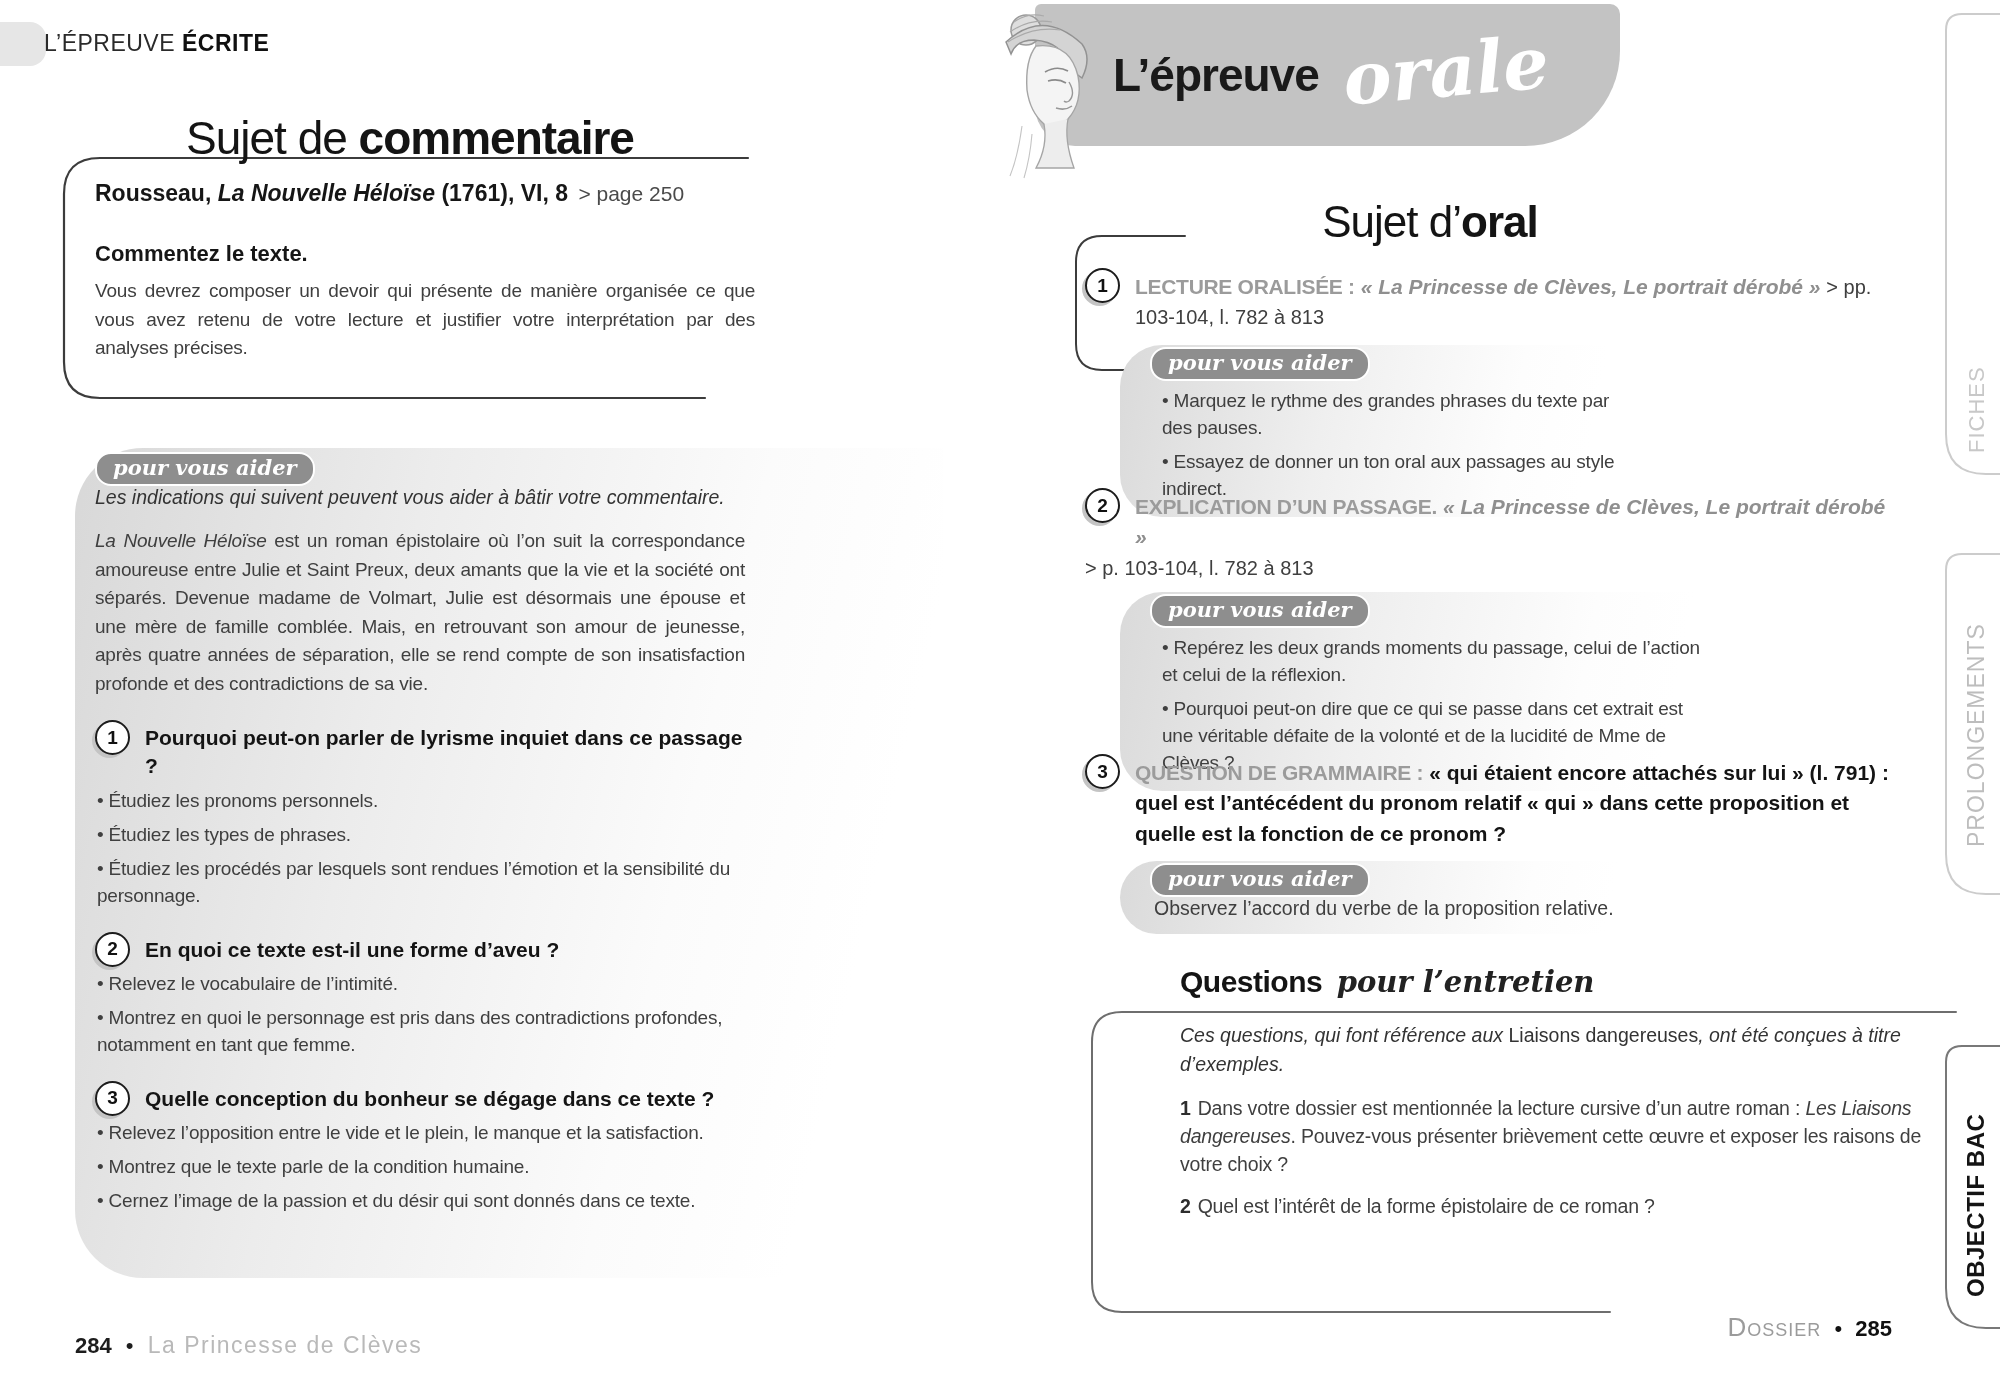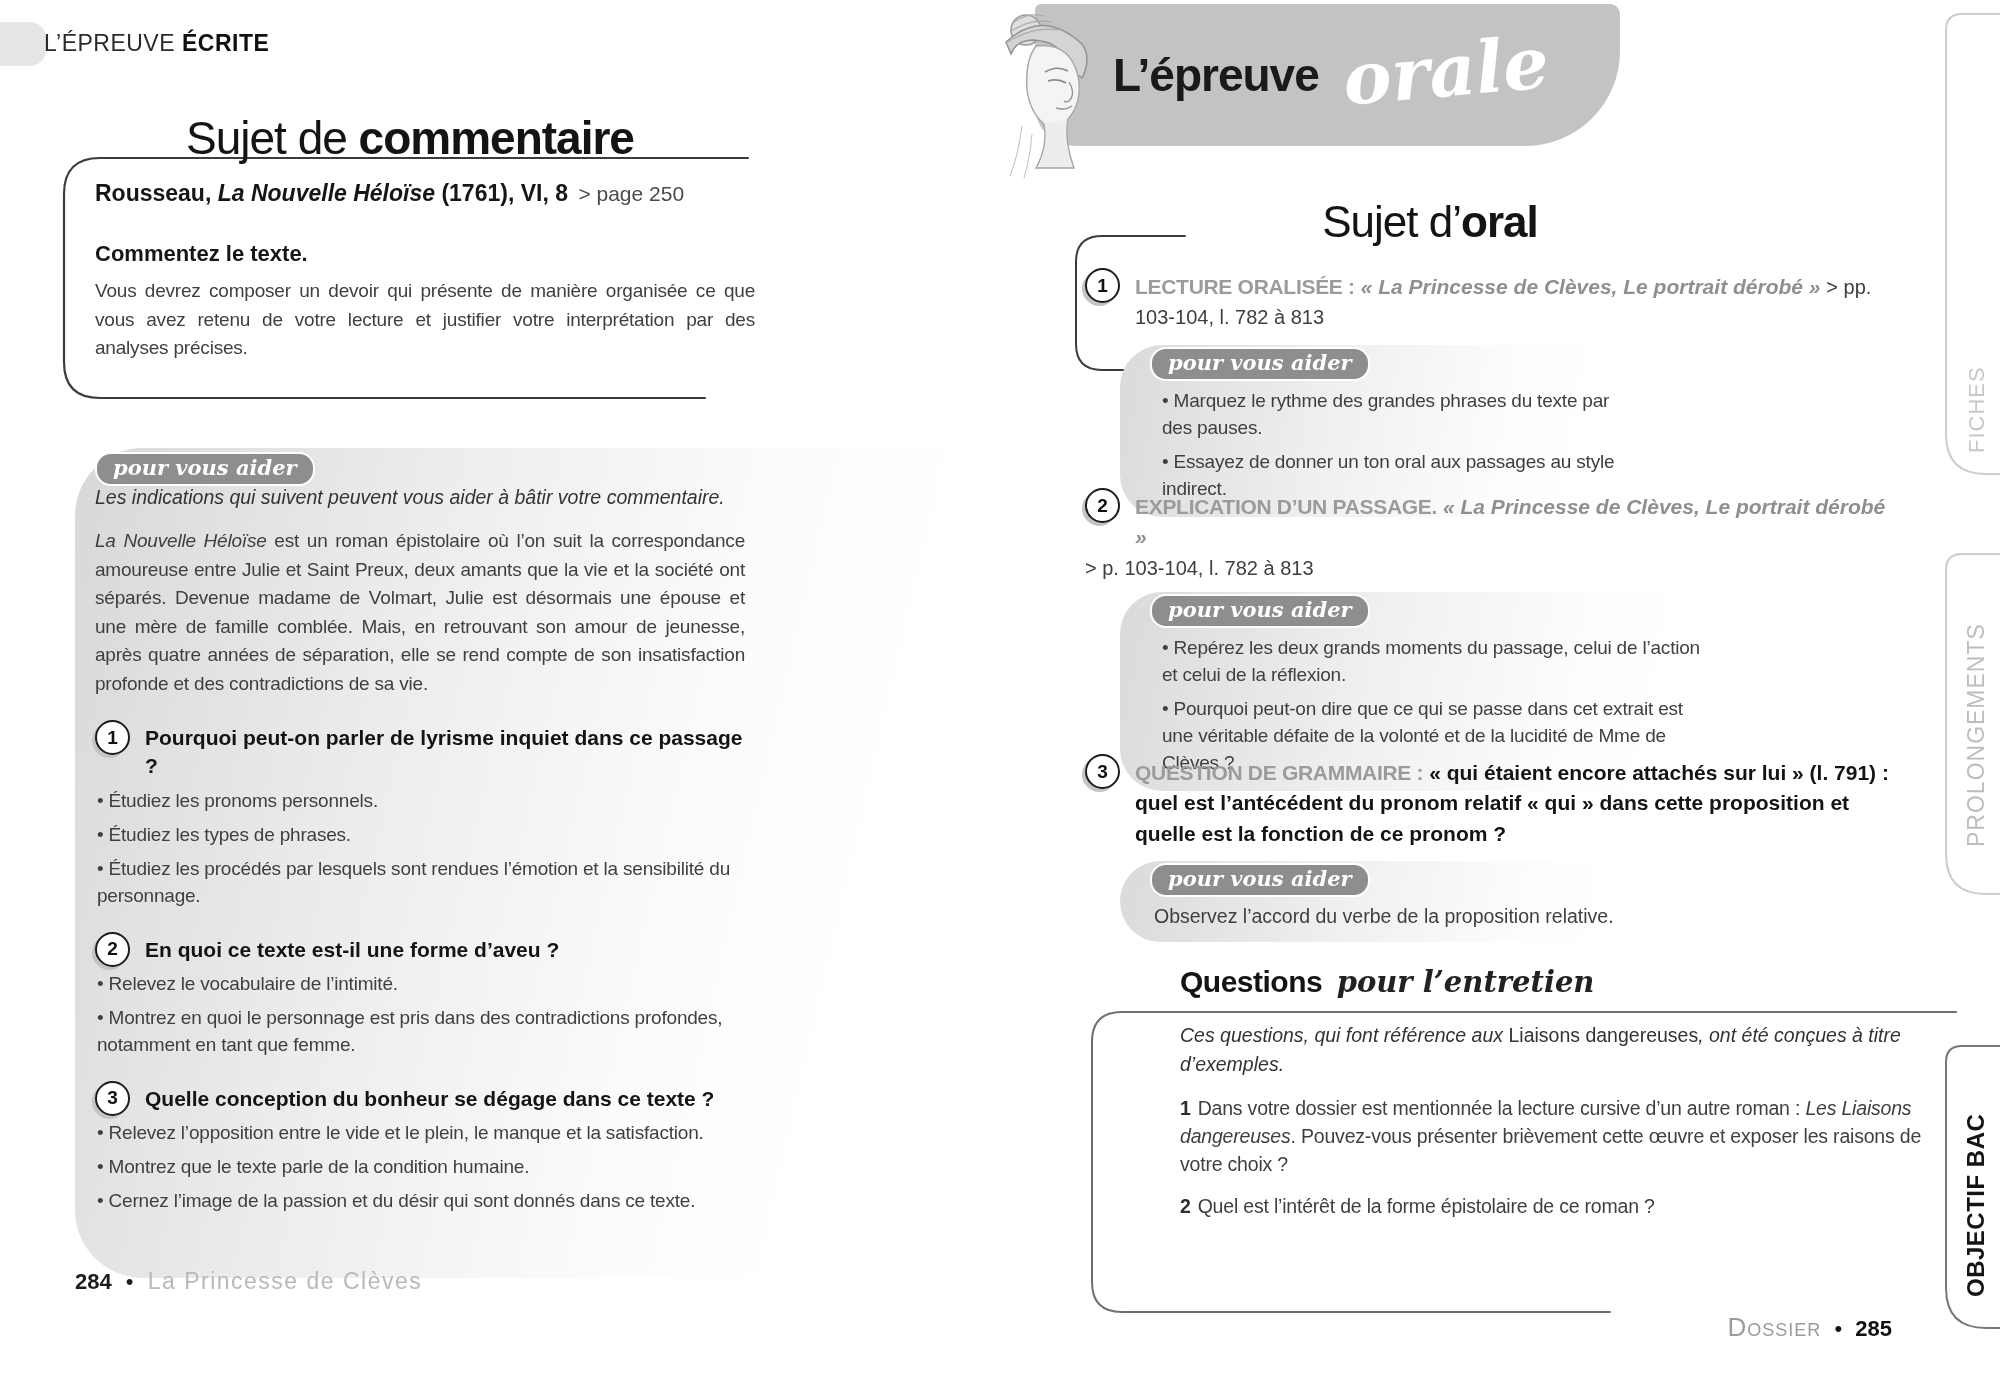--- a/index.html
+++ b/index.html
@@ -45,21 +45,21 @@
   .q-block{margin-top:26px;position:relative;}
   .q-head{position:relative;padding-left:50px;font-size:21px;font-weight:700;color:#141414;line-height:1.35;}
   .qnum{position:absolute;left:0;top:-4px;width:31px;height:31px;border:2.5px solid #1c1c1c;
         border-radius:50%;background:#fff;box-shadow:-3px 3px 0 #c4c4c4;
         display:flex;align-items:center;justify-content:center;
         font-size:19px;font-weight:700;color:#111;}
   .bullet{margin-top:7px;font-size:19px;line-height:1.42;letter-spacing:-.2px;}
   .bullet::before{content:"• ";}
   .q-block .bullet{margin-left:2px;}
 
-  .lp-footer{left:75px;top:1268px;font-size:22px;z-index:2;}
+  .lp-footer{left:75px;top:1332px;font-size:22px;z-index:2;}
   .lp-footer .pg{font-weight:700;color:#1d1d1d;}
   .lp-footer .sep{color:#1d1d1d;margin:0 8px;}
   .lp-footer .bk{color:#b9b9b9;letter-spacing:1.5px;font-size:23px;}
 
   
   #rp-banner{left:1035px;top:4px;width:585px;height:142px;background:#c3c3c3;z-index:2;
              border-radius:6px 10px 95px 40px;display:flex;align-items:center;}
   #rp-banner .dark{margin-left:78px;font-size:46px;font-weight:700;color:#1a1a1a;letter-spacing:-1px;}
   #rp-banner .script{margin-left:24px;margin-top:-10px;color:#fff;
              font-family:"DejaVu Serif",serif;font-style:italic;font-weight:700;
@@ -71,21 +71,21 @@
   .item-head .lbl{font-weight:700;color:#9b9b9b;letter-spacing:-.3px;}
   .item-head .wk{font-weight:700;font-style:italic;color:#8f8f8f;}
   .item-head .ref{color:#3f3f3f;font-size:20px;}
   .ref-line{margin-top:4px;font-size:20px;color:#3f3f3f;}
   .q-bold{color:#141414;font-weight:700;}
   .help-block{position:relative;margin-left:35px;margin-top:12px;
               border-radius:42px 0 0 42px;padding:6px 10px 14px 30px;
               background:linear-gradient(101deg,#dadada 0%,#efefef 40%,#fdfdfd 75%,#fff 90%);}
   .help-block .badge{margin-top:-4px;}
   .help-block .bullet{margin-left:12px;}
-  .help-note{margin-top:8px;margin-left:4px;font-size:19.5px;}
+  .help-note{margin-top:0;margin-left:4px;font-size:19.5px;}
 
   #entretien{left:1145px;top:965px;width:810px;z-index:2;}
   .ent-title{margin-left:35px;}
   .ent-title .tb{font-size:30px;font-weight:700;color:#141414;letter-spacing:-.5px;}
   .ent-title .ts{font-family:"DejaVu Serif",serif;font-style:italic;font-weight:700;
                  font-size:29px;color:#222;margin-left:10px;}
   .ent-body{margin-left:35px;width:765px;}
   .ent-intro{margin-top:22px;font-style:italic;font-size:19.5px;color:#333;line-height:1.5;}
   .ent-intro .rom{font-style:normal;}
   .ent-q{margin-top:14px;font-size:19.5px;line-height:1.45;letter-spacing:-.2px;}

